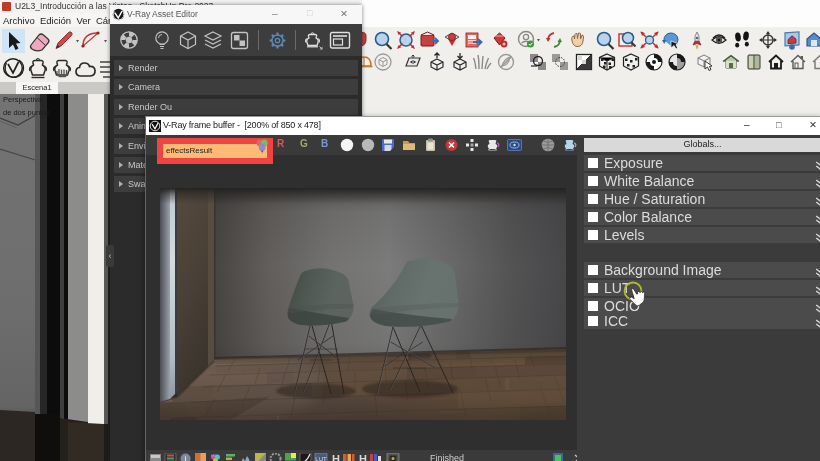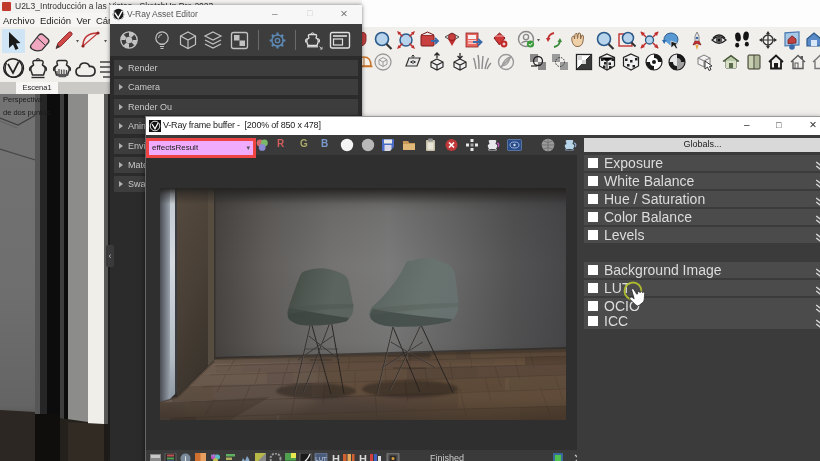--- a/index.html
+++ b/index.html
@@ -511,21 +511,21 @@
         <rect x="0" y="0" width="14" height="14" fill="#111"></rect>
         <circle cx="7" cy="7" r="5.6" fill="none" stroke="#fff" stroke-width="1"></circle>
         <path d="M3.6 4.8 L7 10.2 L10.6 3.4" stroke="#fff" stroke-width="1.4" fill="none"></path>
       </svg>
       <span class="abs" style="left:17px;top:3px;">V-Ray frame buffer -&nbsp; [200% of 850 x 478]</span>
       <span class="abs" style="left:598px;top:2px;color:#333;font-size:10px;">–</span>
       <span class="abs" style="left:630px;top:2.5px;color:#333;font-size:9px;">□</span>
       <span class="abs" style="left:663px;top:2px;color:#333;font-size:9.5px;">✕</span>
     </div>
     <div class="abs" id="fb-toolbar">
-      <div class="abs" style="left:0;top:3px;width:104px;height:14px;background:#f0abfc;border:3px solid #ef4444;font-size:8px;color:#222;line-height:14px;">
+      <div class="abs" style="left:11px;top:3px;width:104px;height:14px;background:#fdba74;border:6px solid #ef4444;font-size:8px;color:#222;line-height:14px;">
         <span style="padding-left:3px;">effectsResult</span>
         <span class="abs" style="right:3px;top:0px;color:#555;font-size:7px;">▾</span>
       </div>
       <svg class="abs" style="left:109px;top:3px;" width="14" height="14" viewBox="0 0 14 14">
         <circle cx="5" cy="5" r="3.4" fill="#d46a6a"></circle>
           <circle cx="9.4" cy="5" r="3.4" fill="#7ab86a"></circle>
           <circle cx="7.2" cy="9.4" r="3.4" fill="#8a8ad4"></circle>
       </svg>
       <span class="abs" style="left:131px;top:3px;font-size:10px;font-weight:bold;color:#d05c5c;">R</span>
       <span class="abs" style="left:154px;top:3px;font-size:10px;font-weight:bold;color:#a8a868;">G</span>

